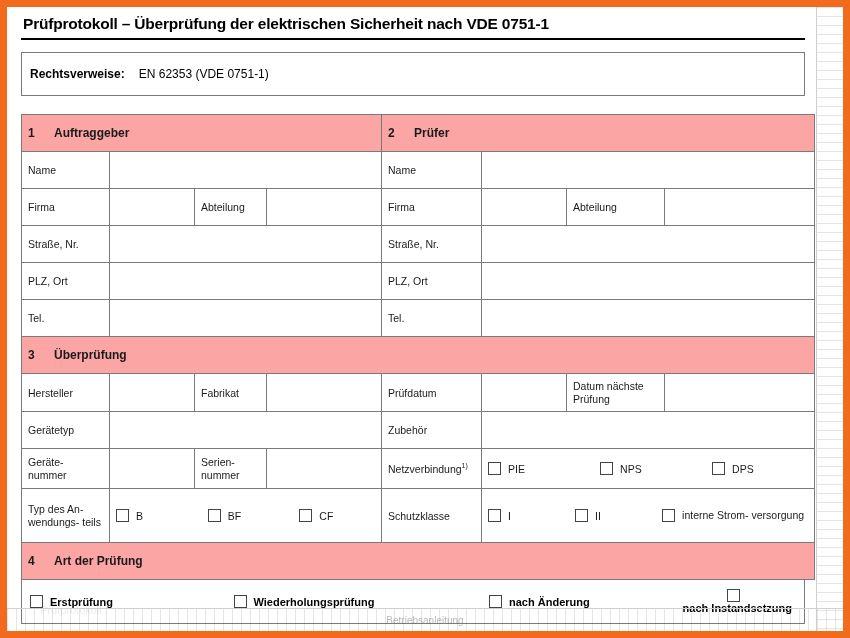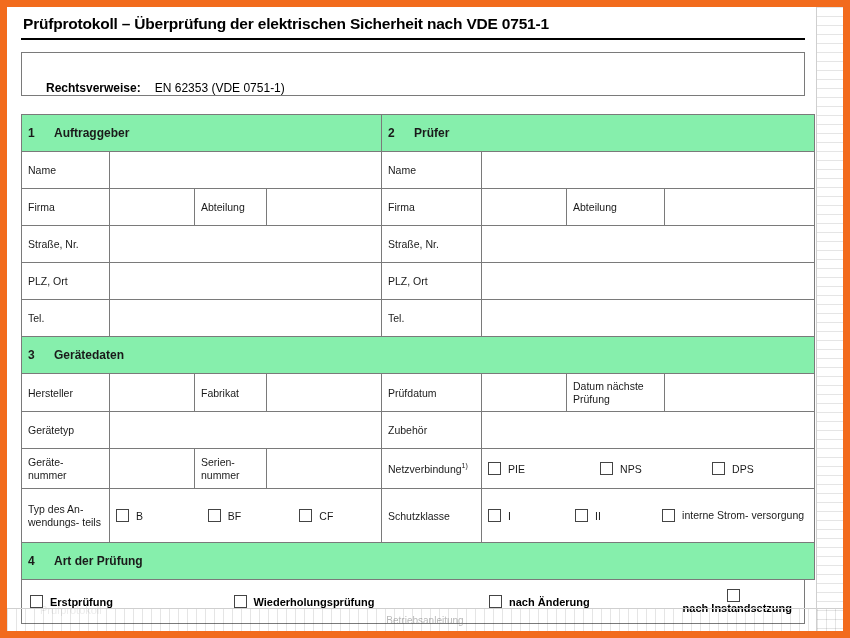--- a/index.html
+++ b/index.html
@@ -67,22 +67,22 @@
   .rule-under-title {
     border-bottom: 2px solid #000;
     margin: 5px 4px 0 4px;
   }
   
   #legal-box {
     margin: 12px 4px 0 4px;
     border: 1px solid #7a7a7a;
     height: 44px;
     display: flex;
-    align-items: flex-end;
-    padding-left: 24px;
+    align-items: center;
+    padding-left: 8px;
     box-sizing: border-box;
     font-size: 12px;
   }
   #legal-box .lbl { font-weight: bold; }
   #legal-box .val { margin-left: 14px; }
 
   
   table.form {
     margin: 18px 4px 0 4px;
     border-collapse: collapse;
@@ -91,21 +91,21 @@
     font-size: 10.5px;
   }
   table.form td {
     border: 1px solid #7a7a7a;
     height: 32px;
     padding: 2px 6px;
     vertical-align: middle;
     color: #1a1a1a;
   }
   td.sec {
-    background: #86efac;
+    background: #fca5a5;
     height: 30px;
     font-weight: bold;
     font-size: 12px;
     padding-left: 8px;
   }
   td.sec .num { display:inline-block; width: 26px; }
   td.blank { background: #ffffff; }
   .two-line { line-height: 1.15; }
   .sup { font-size: 7px; vertical-align: super; }
 
@@ -242,21 +242,21 @@
 
     <tr>
       <td>Tel.</td>
       <td class="blank" colspan="3"></td>
       <td>Tel.</td>
       <td class="blank" colspan="3"></td>
     </tr>
 
     <tr>
       <td class="sec" colspan="8">
-        <span class="num">3</span><span>Gerätedaten</span>
+        <span class="num">3</span><span>Überprüfung</span>
       </td>
     </tr>
 
     <tr style="height:38px">
       <td>Hersteller</td>
       <td class="blank"></td>
       <td>Fabrikat</td>
       <td class="blank"></td>
       <td>Prüfdatum</td>
       <td class="blank"></td>

